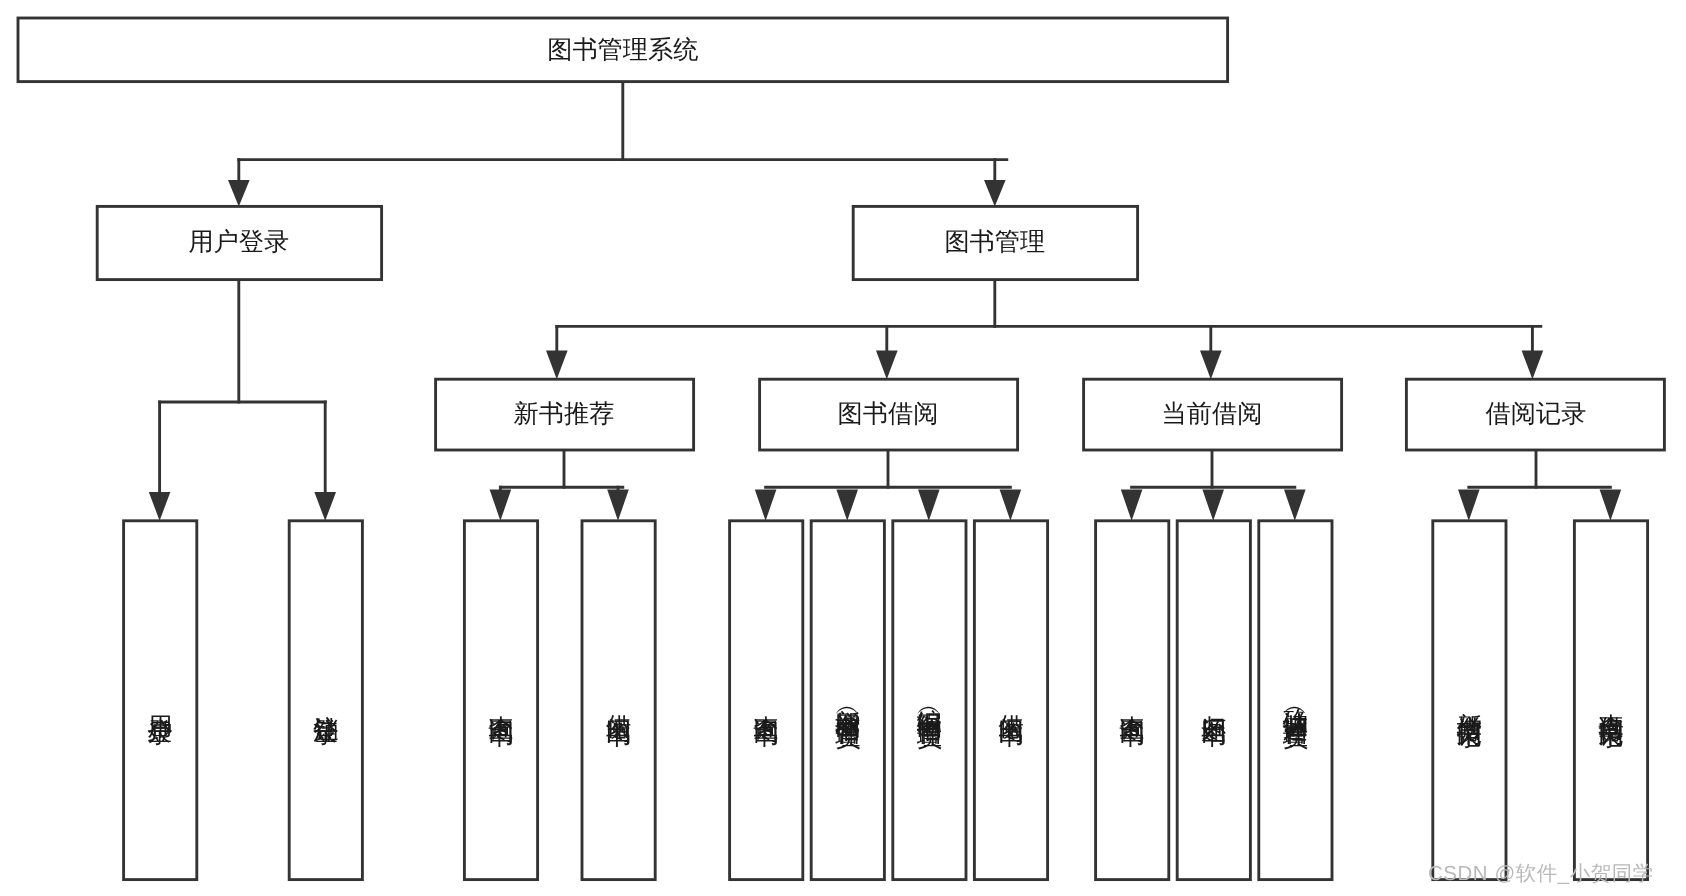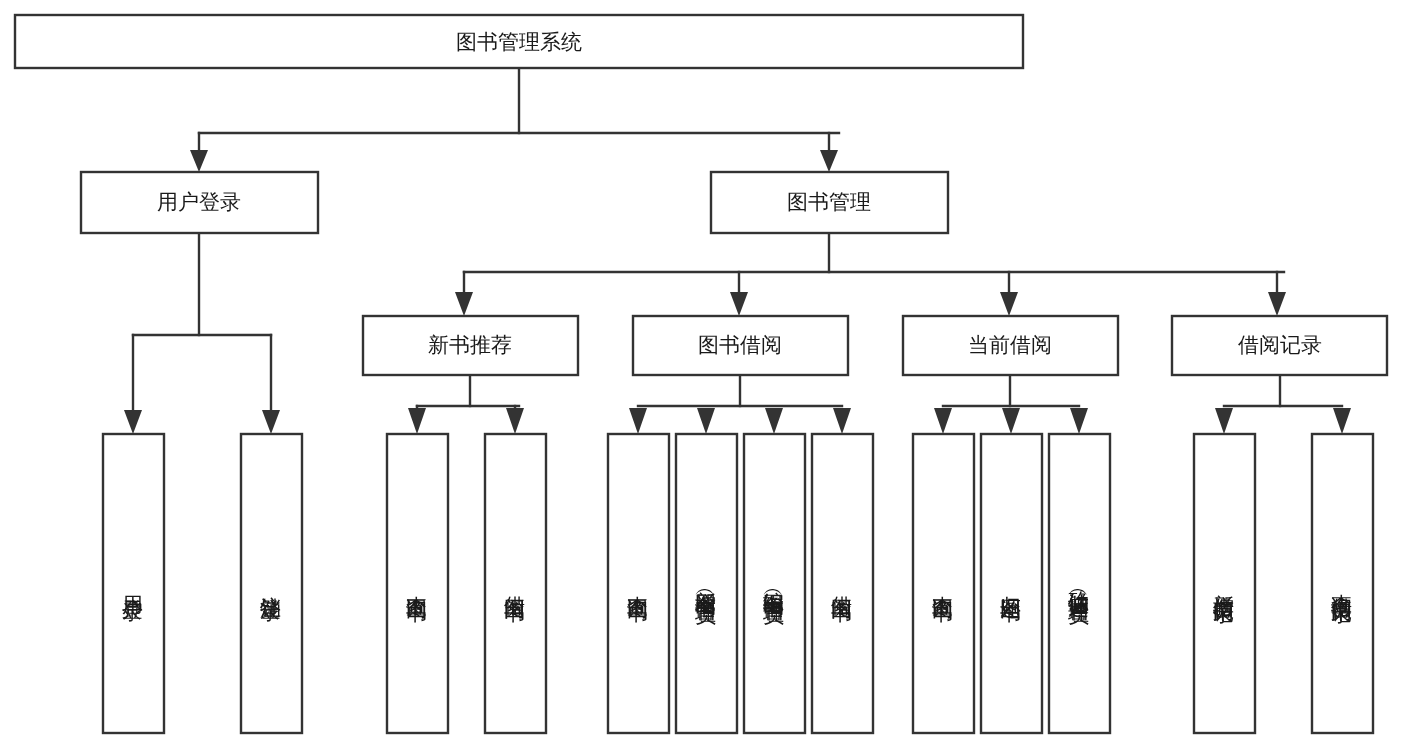--- a/index.html
+++ b/index.html
@@ -215,13 +215,14 @@
     <g>
       <rect class="node-box" x="1194" y="434" width="61" height="299"></rect>
       <text class="node-label-v" x="1224" y="583">新增借阅记录</text>
     </g>
     <g>
       <rect class="node-box" x="1312" y="434" width="61" height="299"></rect>
       <text class="node-label-v" x="1342" y="583">查询借阅记录</text>
     </g>
   </svg>
 
+  <div class="watermark">CSDN @软件_小贺同学</div>
 </div>
 
 </body></html>

